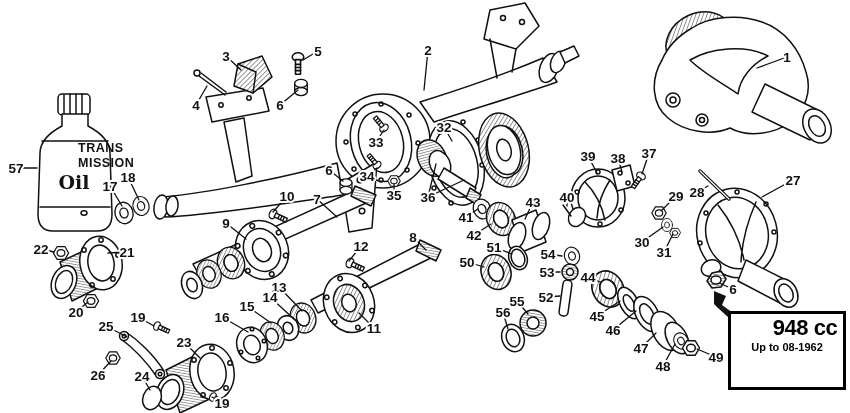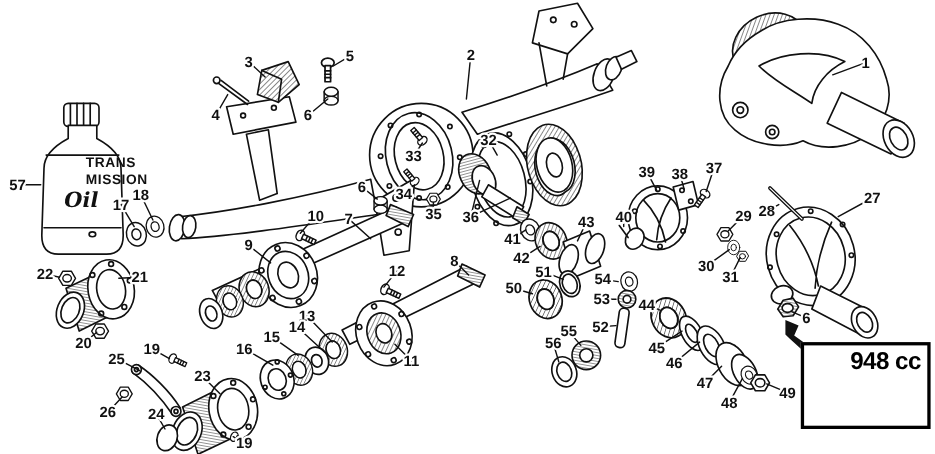--- a/index.html
+++ b/index.html
@@ -2,21 +2,21 @@
 <html><head>
 <meta charset="utf-8">
 <style>
   html,body{margin:0;padding:0;background:#fff;}
   .stage{position:relative;width:850px;height:413px;background:#fff;overflow:hidden;
          font-family:"Liberation Sans",sans-serif;}
   svg text.callout{font-family:"Liberation Sans",sans-serif;font-weight:bold;font-size:13.5px;
          fill:#111;paint-order:stroke;stroke:#fff;stroke-width:4px;}
   .bottle-label{position:absolute;left:42px;top:141px;width:64px;text-align:center;color:#111;}
   .bl1,.bl2{font-size:12.5px;font-weight:600;letter-spacing:.5px;line-height:15px;margin-left:36px;}
-  .bl3{font-family:"DejaVu Serif",serif;font-style:italic;font-size:19px;font-weight:bold;line-height:22px;}
+  .bl3{font-family:"DejaVu Serif",serif;font-size:19px;font-weight:bold;line-height:22px;}
   .info-box{position:absolute;left:728px;top:311px;width:112px;height:71px;border:3px solid #000;
          background:#fff;text-align:center;color:#000;padding-top:2px;}
   .ib-title{font-size:22px;font-weight:800;line-height:24px;letter-spacing:-.5px;padding-left:36px;}
   .ib-line{font-size:11px;font-weight:700;line-height:14px;}
 </style>
 </head>
 <body>
 
 <div class="stage">
 
@@ -483,15 +483,16 @@
 </svg>
 
 <div class="bottle-label">
   <div class="bl1">TRANS</div>
   <div class="bl2">MISSION</div>
   <div class="bl3">Oil</div>
 </div>
 
 <div class="info-box">
   <div class="ib-title">948 cc</div>
+  <div class="ib-line">Up to 08-1962</div>
 </div>
 
 </div>
 
 </body></html>

